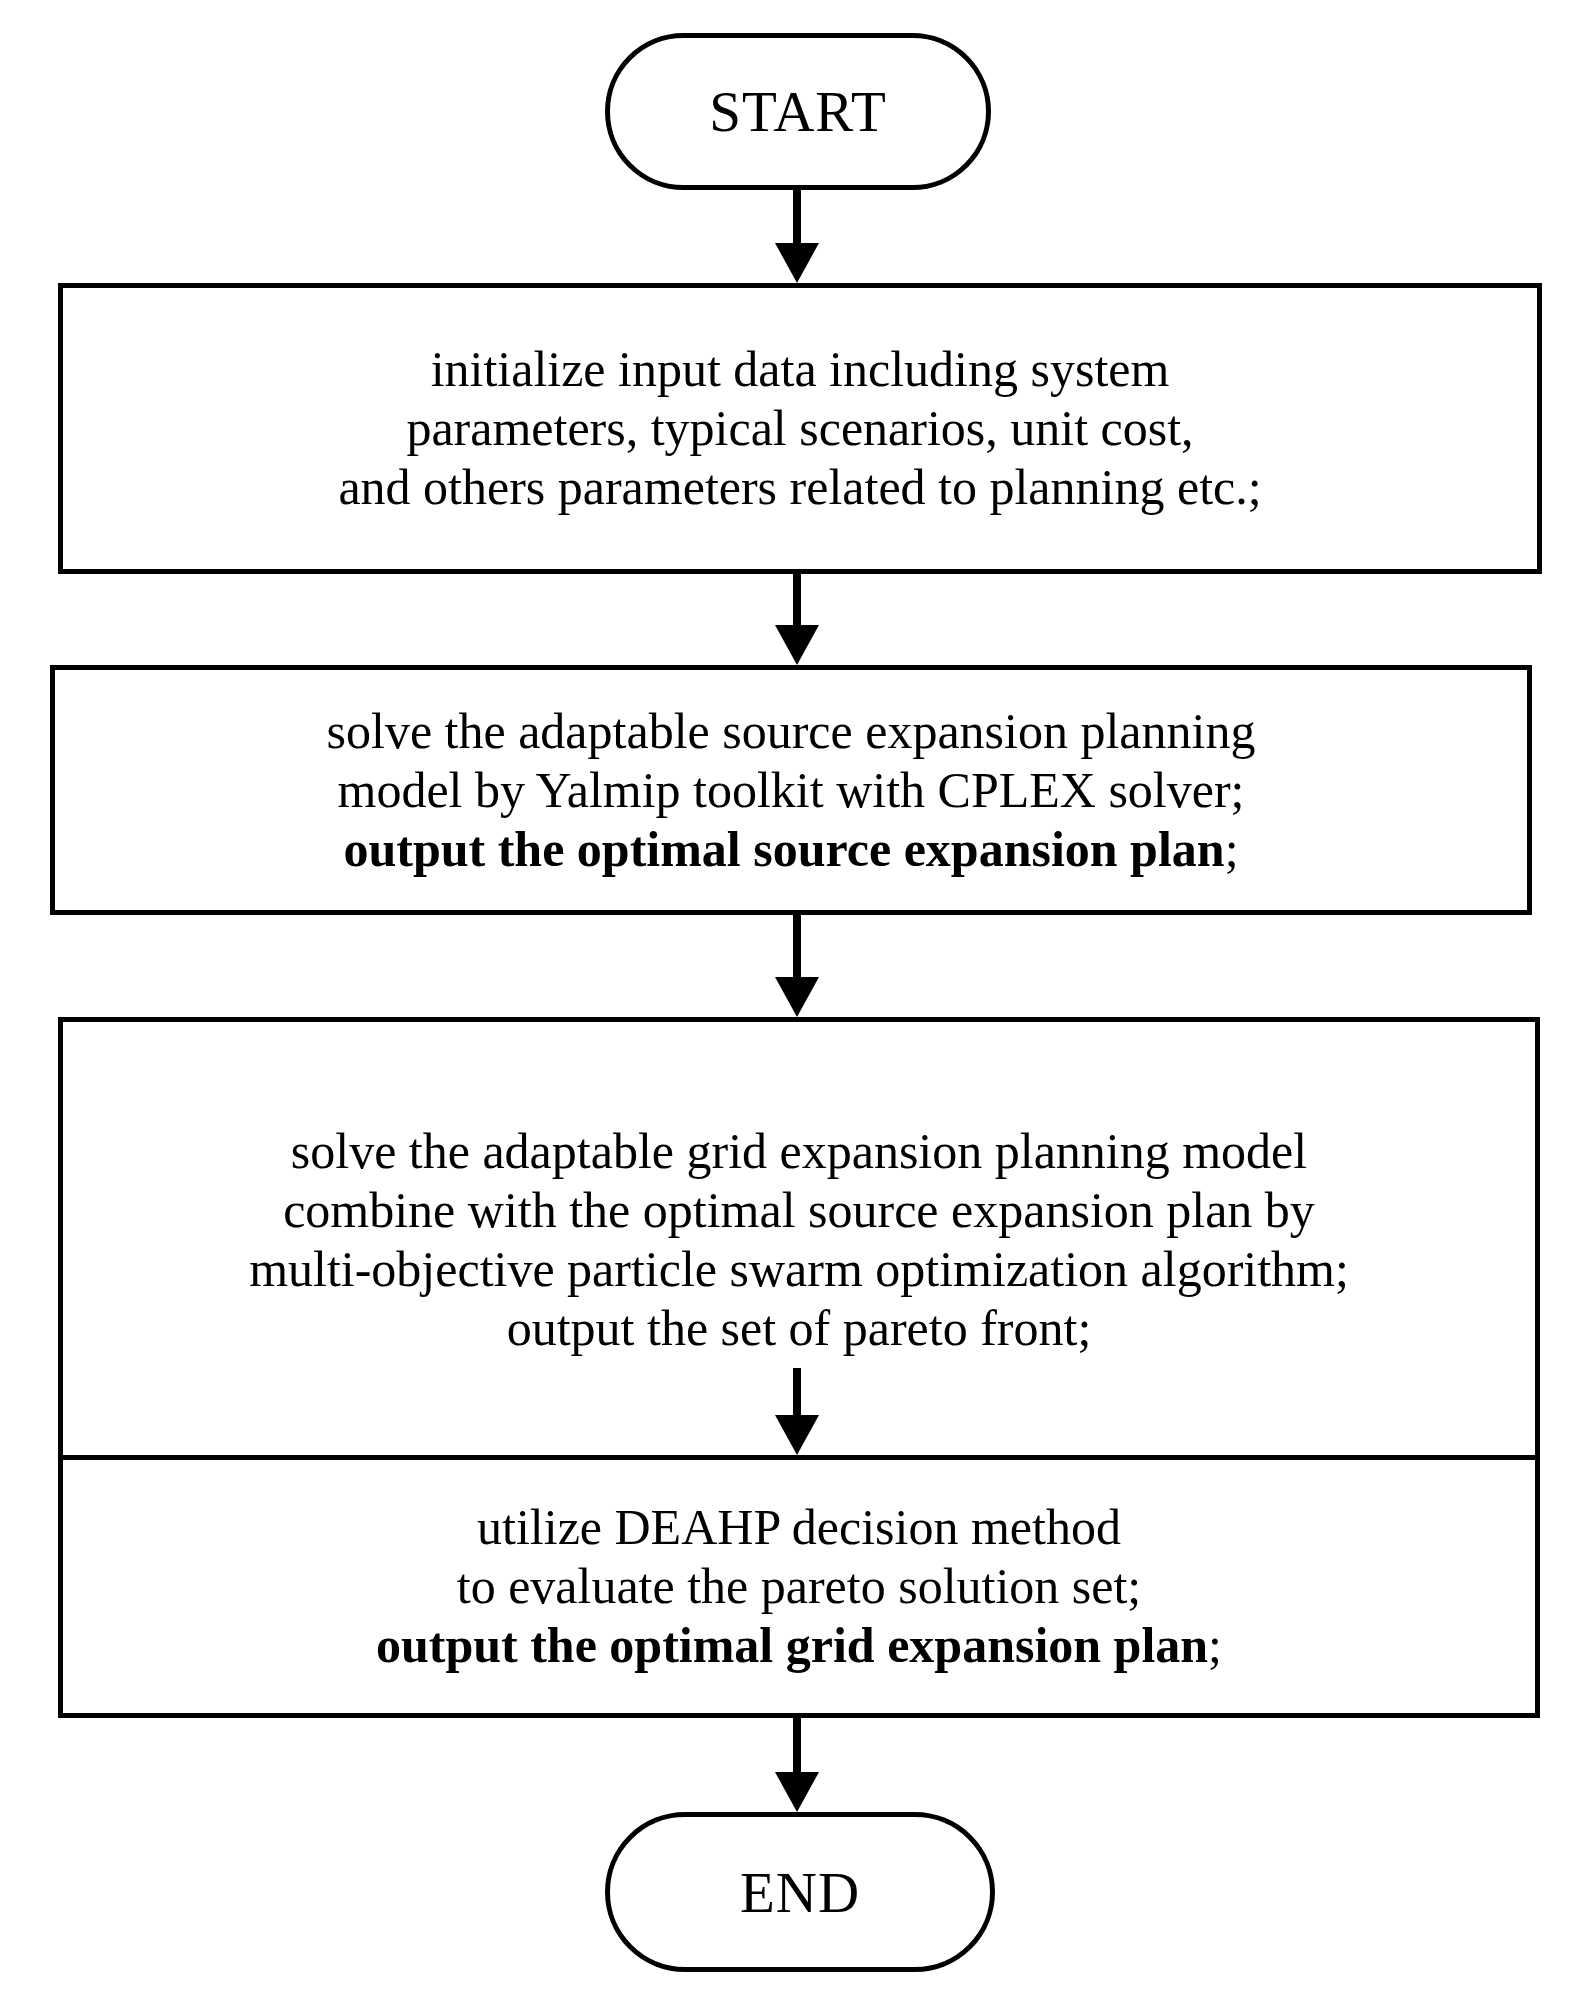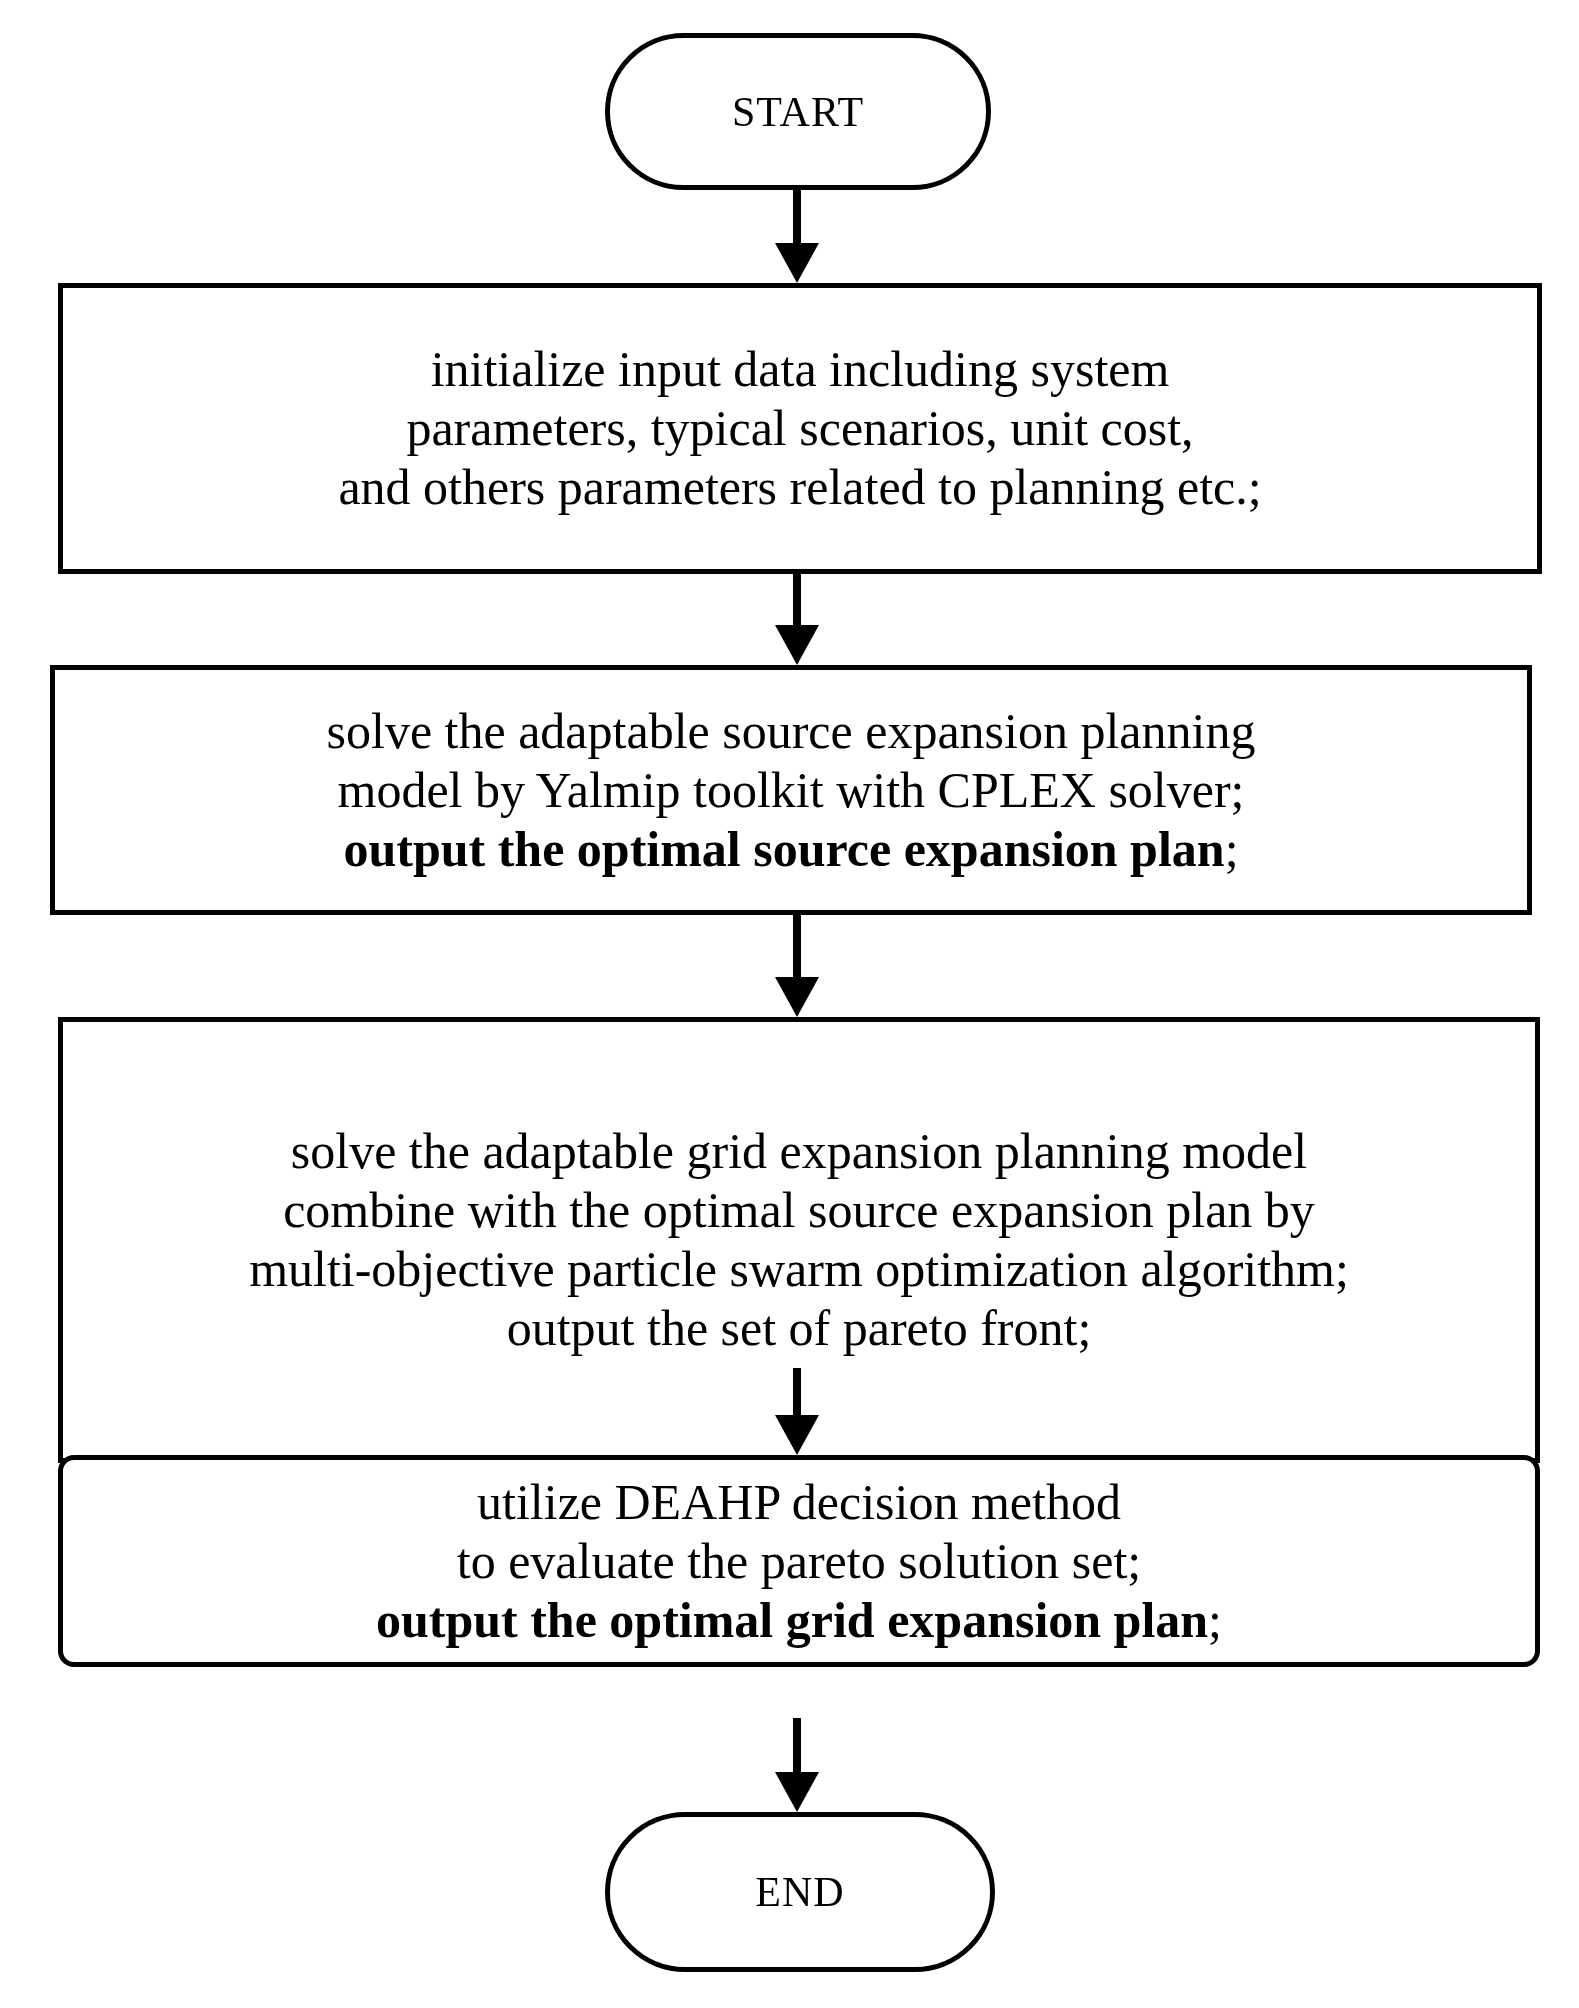--- a/index.html
+++ b/index.html
@@ -24,21 +24,21 @@
     position: absolute;
     box-sizing: border-box;
     border: 5px solid #000000;
     border-radius: 80px;
     background: #ffffff;
     display: flex;
     align-items: center;
     justify-content: center;
   }
   .terminator .label {
-    font-size: 42px;
+    font-size: 57px;
     line-height: 1;
     letter-spacing: 1px;
     white-space: nowrap;
   }
 
   
   .process {
     position: absolute;
     box-sizing: border-box;
     border: 5px solid #000000;
@@ -121,21 +121,21 @@
     <div class="line">combine with the optimal source expansion plan by</div>
     <div class="line">multi-objective particle swarm optimization algorithm;</div>
     <div class="line">output the set of pareto front;</div>
   </div>
 
   <div class="connector" style="left:797px; top:1368px; height:87px;">
     <div class="stem" style="height:47px;"></div>
     <div class="head" style="top:47px;"></div>
   </div>
 
-  <div class="process" style="left:58px; top:1455px; width:1482px; height:212px;border-radius:16px;">
+  <div class="process" style="left:58px; top:1455px; width:1482px; height:263px;">
     <div class="line">utilize DEAHP decision method</div>
     <div class="line">to evaluate the pareto solution set;</div>
     <div class="line"><span class="bold-seg">output the optimal grid expansion plan</span><span>;</span></div>
   </div>
 
   <div class="connector" style="left:797px; top:1718px; height:94px;">
     <div class="stem" style="height:54px;"></div>
     <div class="head" style="top:54px;"></div>
   </div>
 

